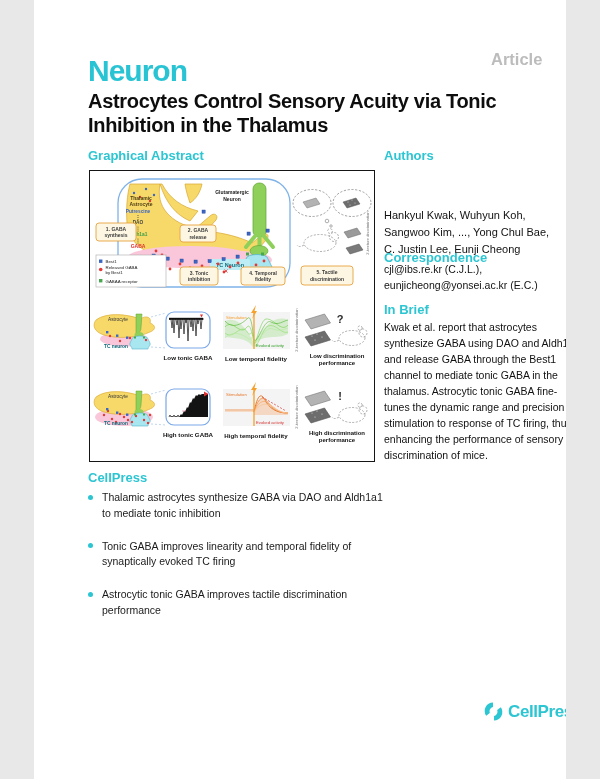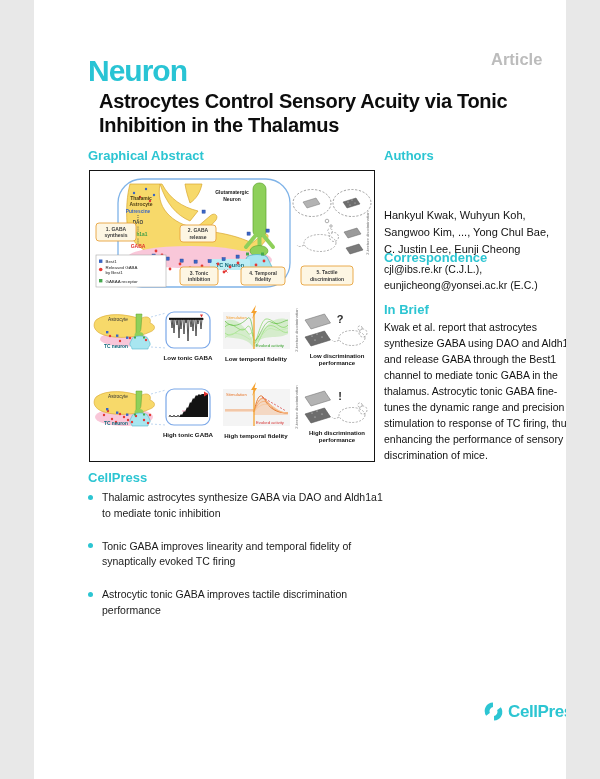--- a/index.html
+++ b/index.html
@@ -1,21 +1,21 @@
 <!DOCTYPE html>
 <html><head>
 <meta charset="utf-8">
 <style>
   * { margin:0; padding:0; box-sizing:border-box; }
   body { background:#e8e8e8; font-family:"Liberation Sans", sans-serif; }
   .page { position:relative; width:532px; height:779px; background:#ffffff; margin:0 auto; overflow:hidden; }
 
   .journal-logo { position:absolute; left:54px; top:54px; font-size:30px; font-weight:bold; color:#29c4d4; letter-spacing:-1px; }
   .article-label { position:absolute; left:457px; top:50px; font-size:16.5px; font-weight:bold; color:#bcbcbc; }
-  .paper-title { position:absolute; left:65px; top:90px; width:460px; font-size:20px; font-weight:bold; color:#0d0d0d; line-height:1.18; letter-spacing:-0.3px; white-space:pre-line; }
+  .paper-title { position:absolute; left:54px; top:90px; width:460px; font-size:20px; font-weight:bold; color:#0d0d0d; line-height:1.18; letter-spacing:-0.3px; white-space:pre-line; }
 
   .teal-h { position:absolute; font-size:13px; font-weight:bold; color:#2cc5d2; }
   .ga-heading { left:54px; top:148px; }
 
   .figure-box { position:absolute; left:55px; top:170px; width:286px; height:292px; border:1.5px solid #151515; background:#fff; }
   .figure-box svg { display:block; font-family:"Liberation Sans", sans-serif; }
 
   .rc-authors-h { left:350px; top:148px; }
   .rc-authors { position:absolute; left:350px; top:167px; width:200px; font-size:11px; line-height:1.55; color:#111; white-space:pre-line;margin-top:40px; }
   .rc-corr-h { left:350px; top:250px; }

